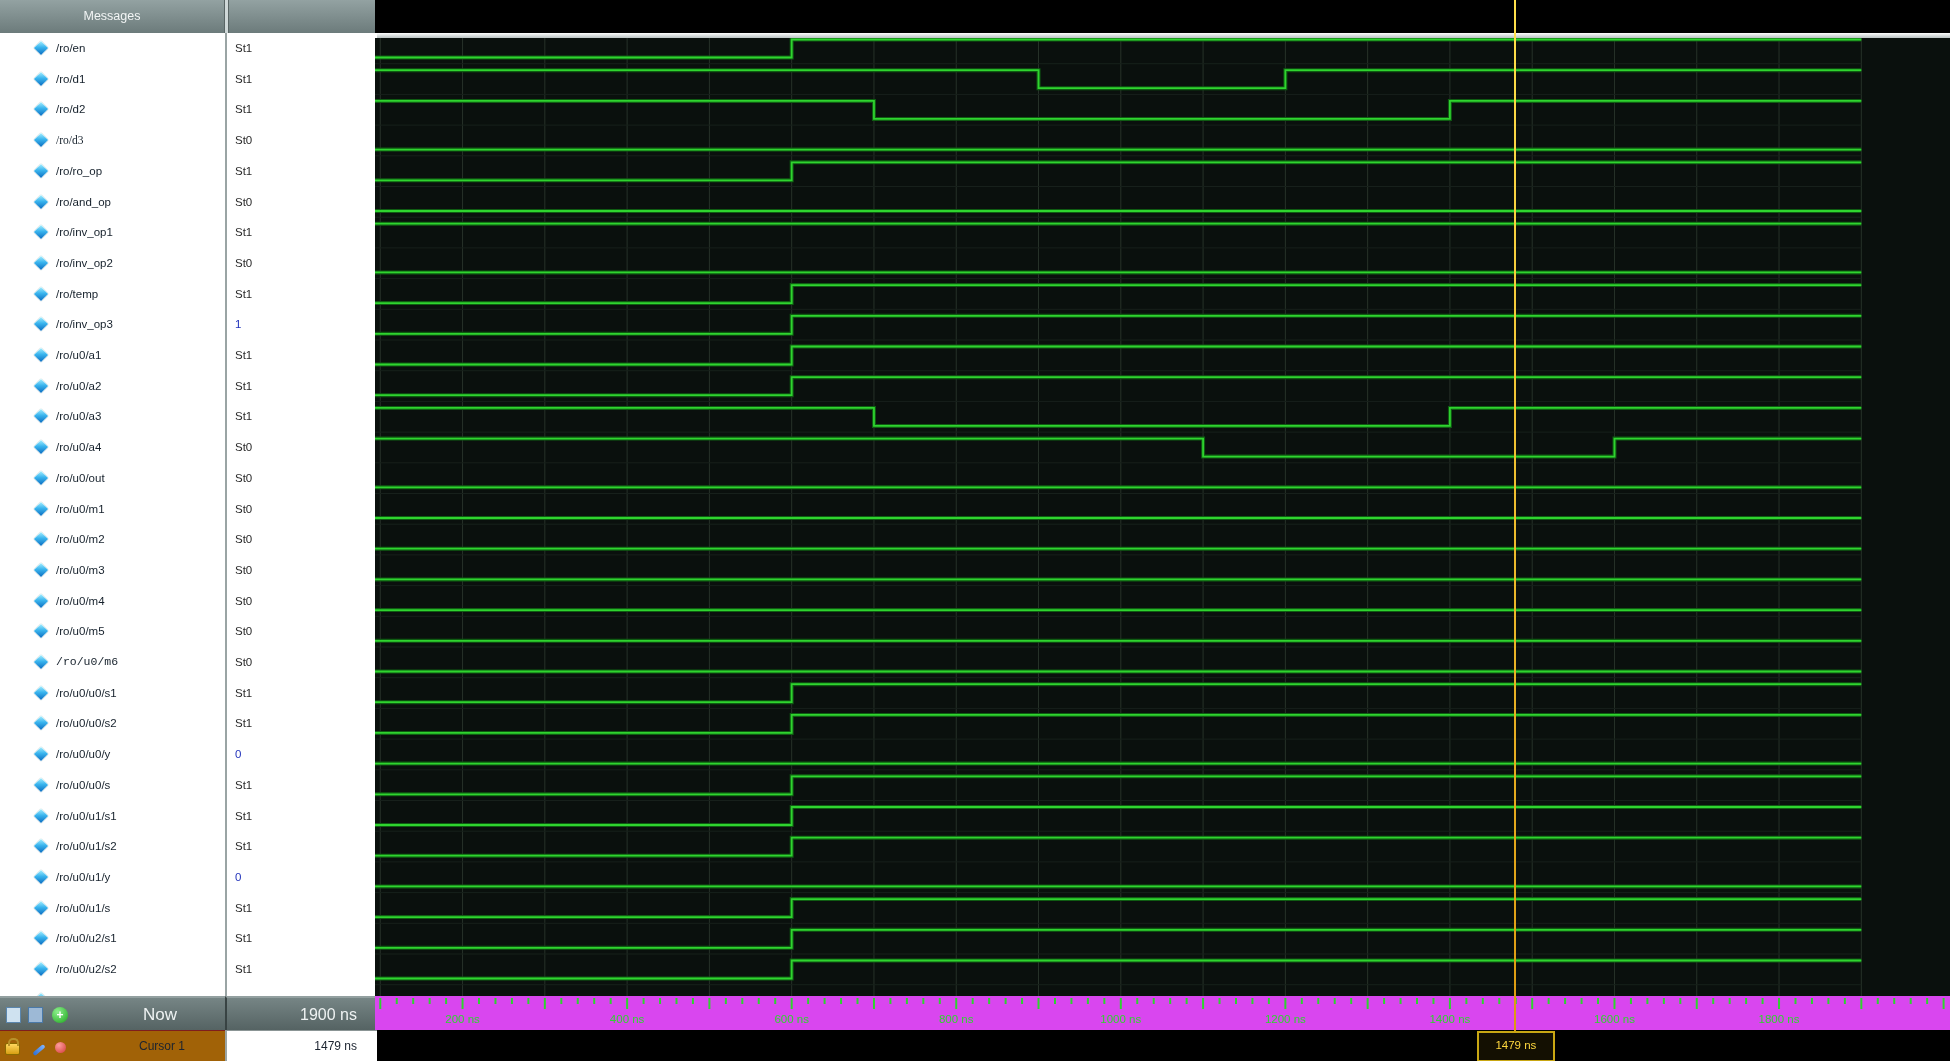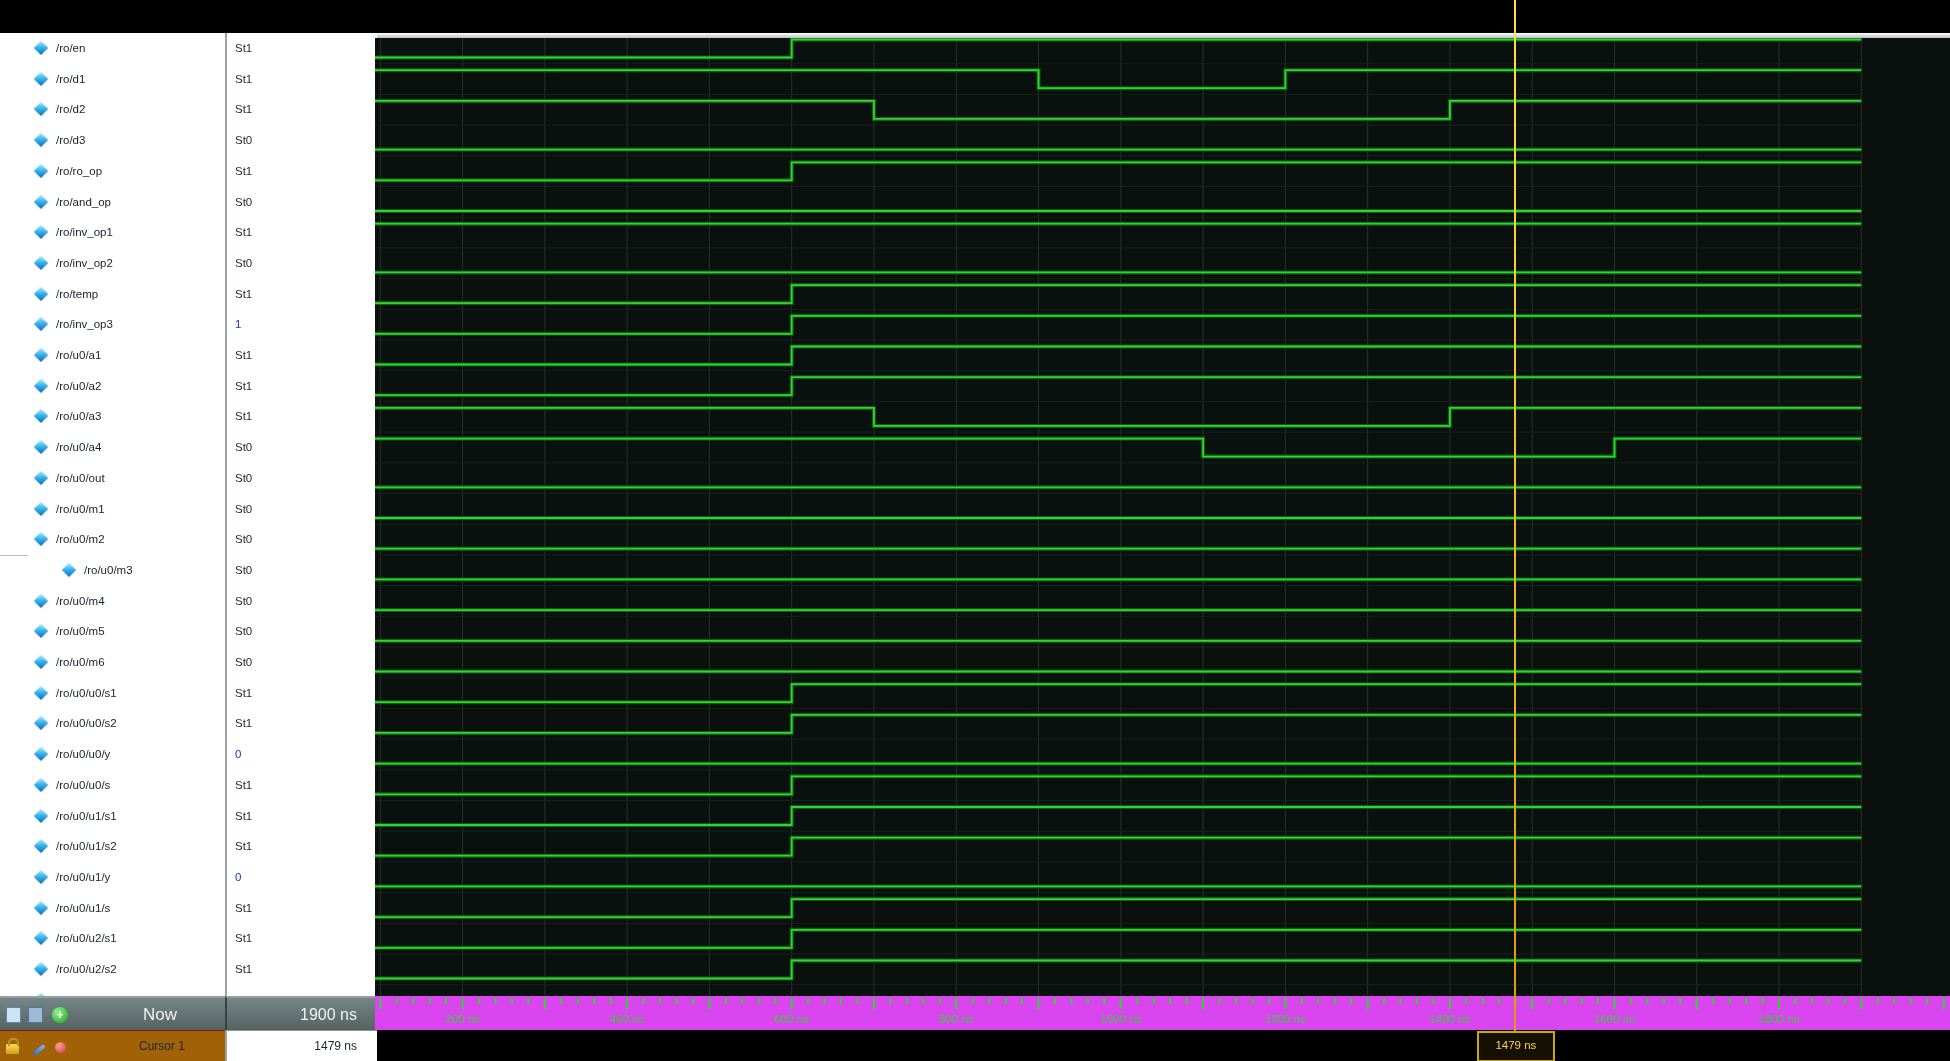--- a/index.html
+++ b/index.html
@@ -61,37 +61,41 @@
      border:2px solid #b8922a;border-bottom:none;border-radius:5px 5px 0 0;}
   .ic-pen{width:14px;height:4px;background:linear-gradient(90deg,#2d6fd2,#7fb4ff);transform:rotate(-40deg);
      border-radius:2px;margin:8px 4px 0 2px;}
   .ic-red{width:11px;height:11px;border-radius:50%;background:radial-gradient(circle at 35% 30%,#ff9d9d,#d23a3a);margin-top:4px;}
 </style>
 </head>
 <body>
 
 <div id="app">
 
+  <div id="left-header">
+    <div id="messages-label">Messages</div>
+    <div class="hsep"></div>
+  </div>
   <div id="wave-top-black"></div>
   <div id="wave-top-strip"></div>
 
   <div id="names-col">
       <div class="sig-row" style="top: 0px;">
         <span class="diamond"></span>
         <span class="nm">/ro/en</span>
       </div>
       <div class="sig-row" style="top: 30.7px;">
         <span class="diamond"></span>
         <span class="nm">/ro/d1</span>
       </div>
       <div class="sig-row" style="top: 61.4px;">
         <span class="diamond"></span>
         <span class="nm">/ro/d2</span>
       </div>
-      <div class="sig-row" style="top: 92.1px;">
+      <div class="sig-row" style="top: 92.1px; font-family: Liberation Serif, serif;">
         <span class="diamond"></span>
         <span class="nm">/ro/d3</span>
       </div>
       <div class="sig-row" style="top: 122.8px;">
         <span class="diamond"></span>
         <span class="nm">/ro/ro_op</span>
       </div>
       <div class="sig-row" style="top: 153.5px;">
         <span class="diamond"></span>
         <span class="nm">/ro/and_op</span>
@@ -133,33 +137,33 @@
         <span class="nm">/ro/u0/out</span>
       </div>
       <div class="sig-row" style="top: 460.5px;">
         <span class="diamond"></span>
         <span class="nm">/ro/u0/m1</span>
       </div>
       <div class="sig-row" style="top: 491.2px;">
         <span class="diamond"></span>
         <span class="nm">/ro/u0/m2</span>
       </div>
-      <div class="sig-row" style="top: 521.9px; margin-left: 28px;">
+      <div class="sig-row" style="top: 521.9px;">
         <span class="diamond"></span>
         <span class="nm">/ro/u0/m3</span>
       </div>
       <div class="sig-row" style="top: 552.6px;">
         <span class="diamond"></span>
         <span class="nm">/ro/u0/m4</span>
       </div>
       <div class="sig-row" style="top: 583.3px;">
         <span class="diamond"></span>
         <span class="nm">/ro/u0/m5</span>
       </div>
-      <div class="sig-row" style="top: 614px;">
+      <div class="sig-row" style="top: 614px; font-family: Liberation Mono, monospace;">
         <span class="diamond"></span>
         <span class="nm">/ro/u0/m6</span>
       </div>
       <div class="sig-row" style="top: 644.7px;">
         <span class="diamond"></span>
         <span class="nm">/ro/u0/u0/s1</span>
       </div>
       <div class="sig-row" style="top: 675.4px;">
         <span class="diamond"></span>
         <span class="nm">/ro/u0/u0/s2</span>

